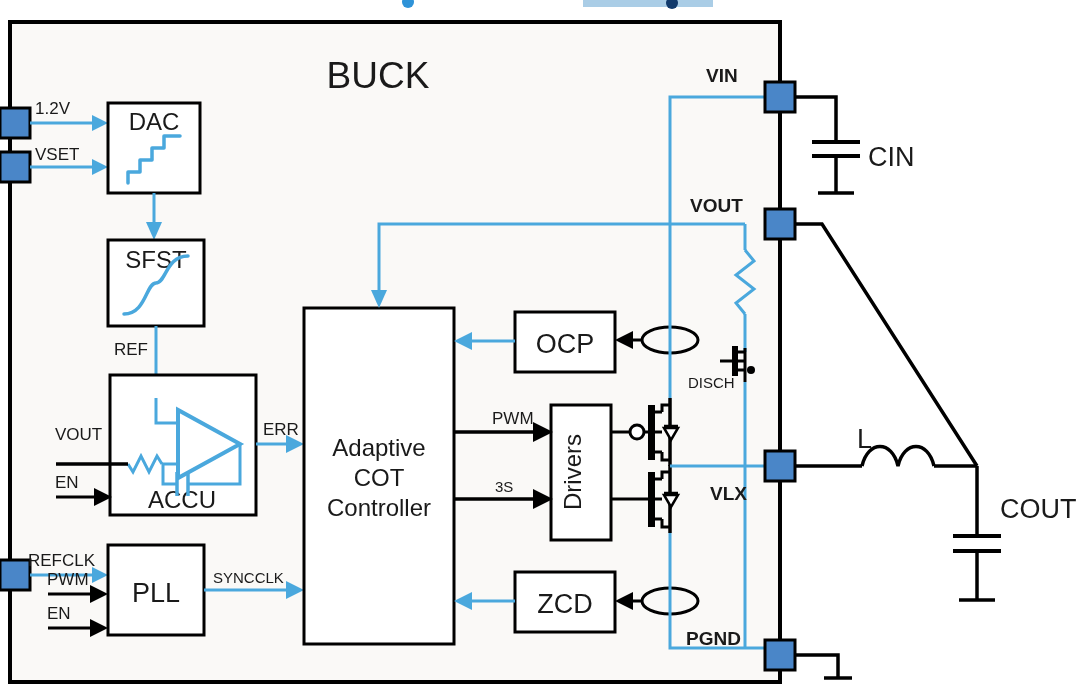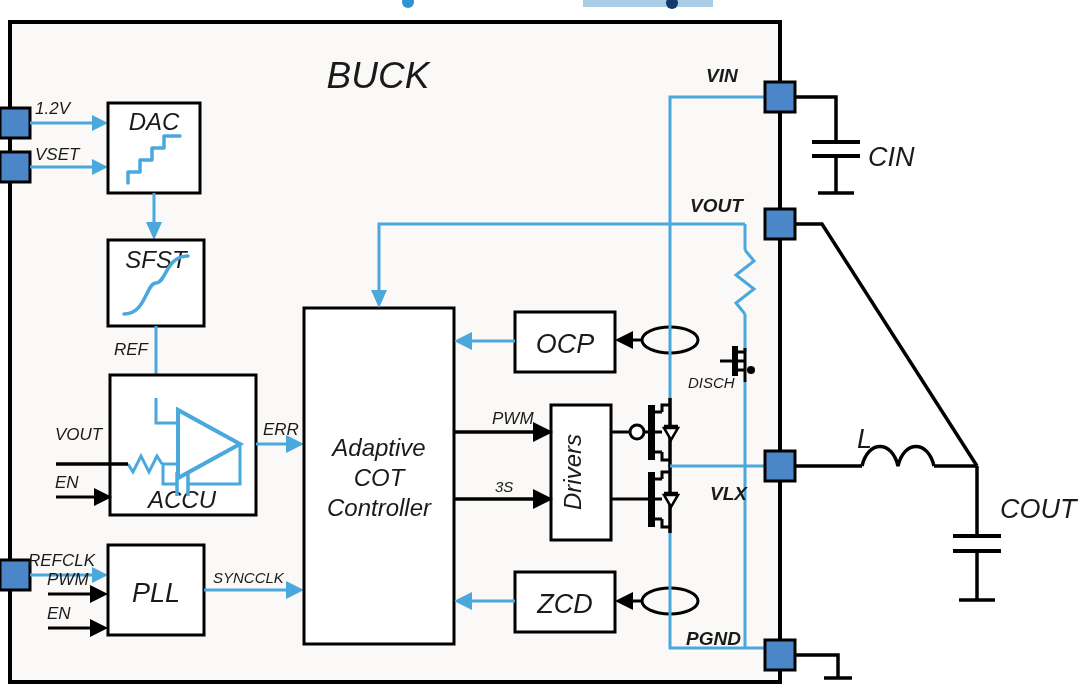--- a/index.html
+++ b/index.html
@@ -1,18 +1,18 @@
 <!DOCTYPE html>
 <html><head>
 <meta charset="utf-8">
 <style>
   html,body{margin:0;padding:0;background:#ffffff;}
   body{width:1080px;height:694px;overflow:hidden;
        font-family:"Liberation Sans", sans-serif;}
-  #stage{position:relative;width:1080px;height:694px;font-style:italic;}
+  #stage{position:relative;width:1080px;height:694px;}
   svg{position:absolute;left:0;top:0;display:block;}
   text{font-family:"Liberation Sans", sans-serif;fill:#1a1a1a;}
   .blk-label{font-size:27px;text-anchor:middle;}
   .blk-label-sm{font-size:24px;text-anchor:middle;}
   .sig{font-size:17px;}
   .sig-sm{font-size:15px;}
   .pin-label{font-size:19px;font-weight:bold;}
   .ext-label{font-size:27px;}
   .title{font-size:37px;text-anchor:middle;}
   .wire-b{stroke:#000000;fill:none;}

